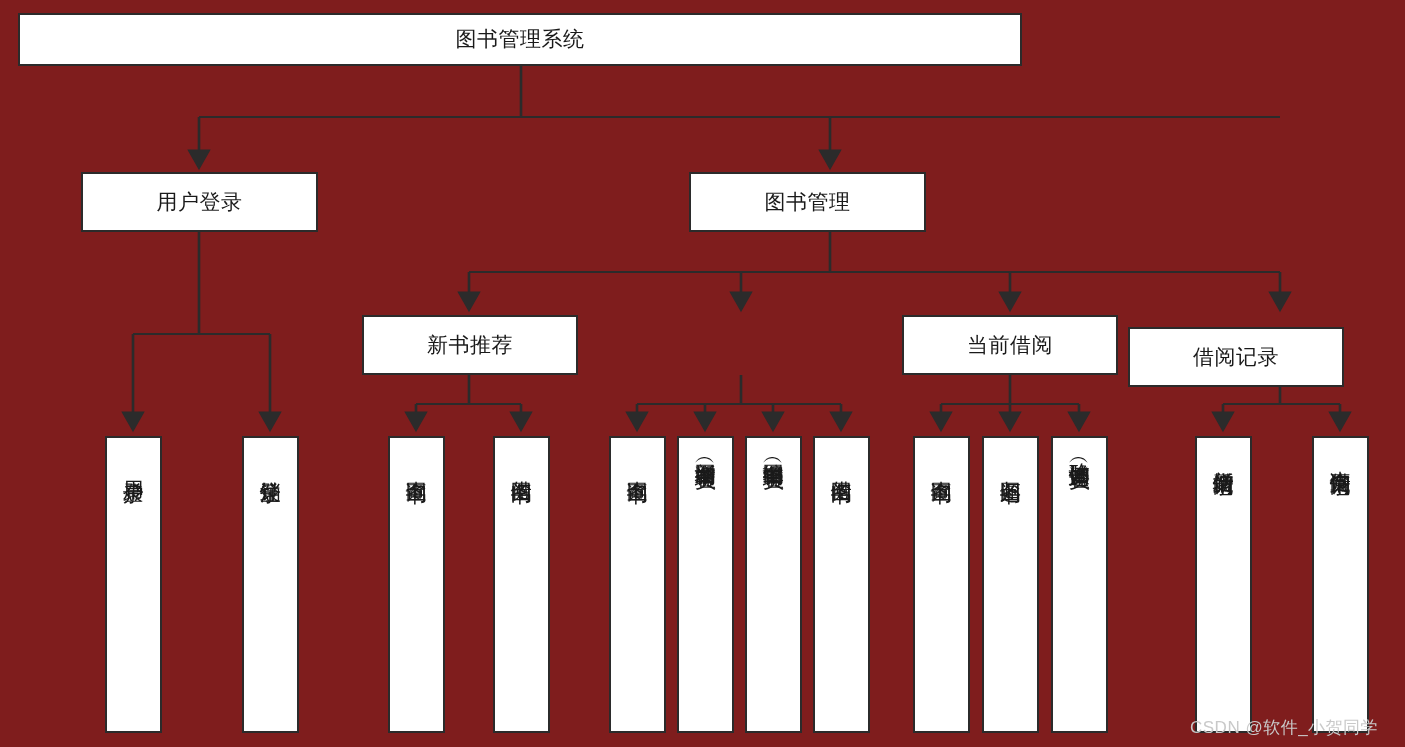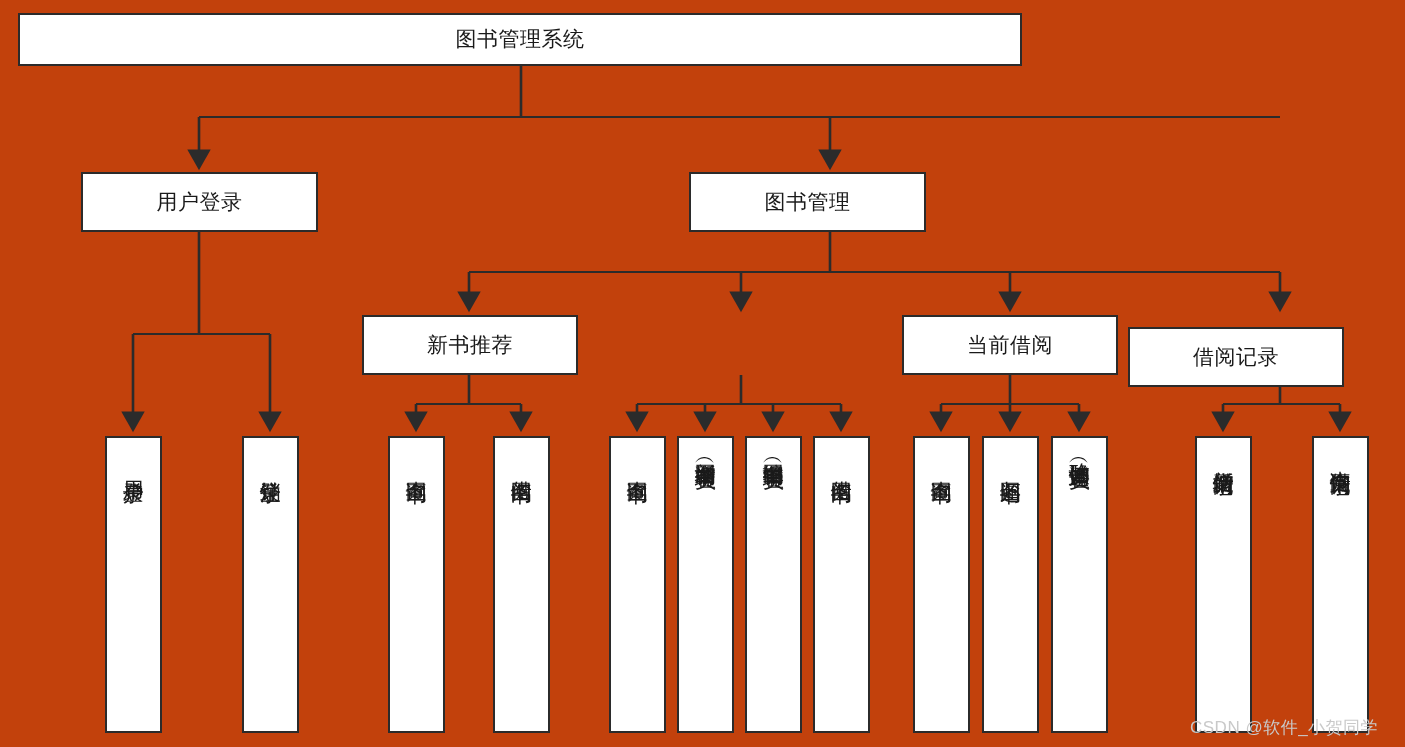--- a/index.html
+++ b/index.html
@@ -8,21 +8,21 @@
     padding: 0;
     background: #ffffff;
   }
   body {
     font-family: "Liberation Sans", "DejaVu Sans", sans-serif;
   }
   #diagram-root {
     position: relative;
     width: 1405px;
     height: 747px;
-    background: #c2410c;
+    background: #7f1d1d;
     overflow: hidden;
   }
   #diagram-svg {
     position: absolute;
     left: 0;
     top: 0;
     width: 1405px;
     height: 747px;
   }
   .node-box {

